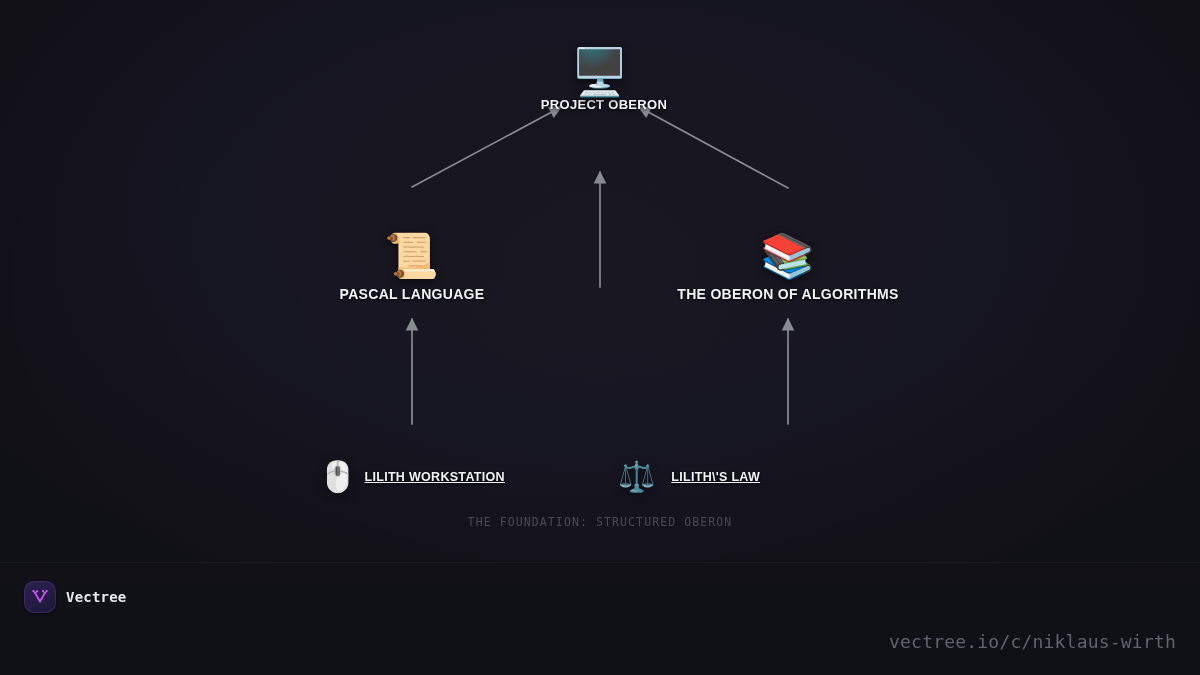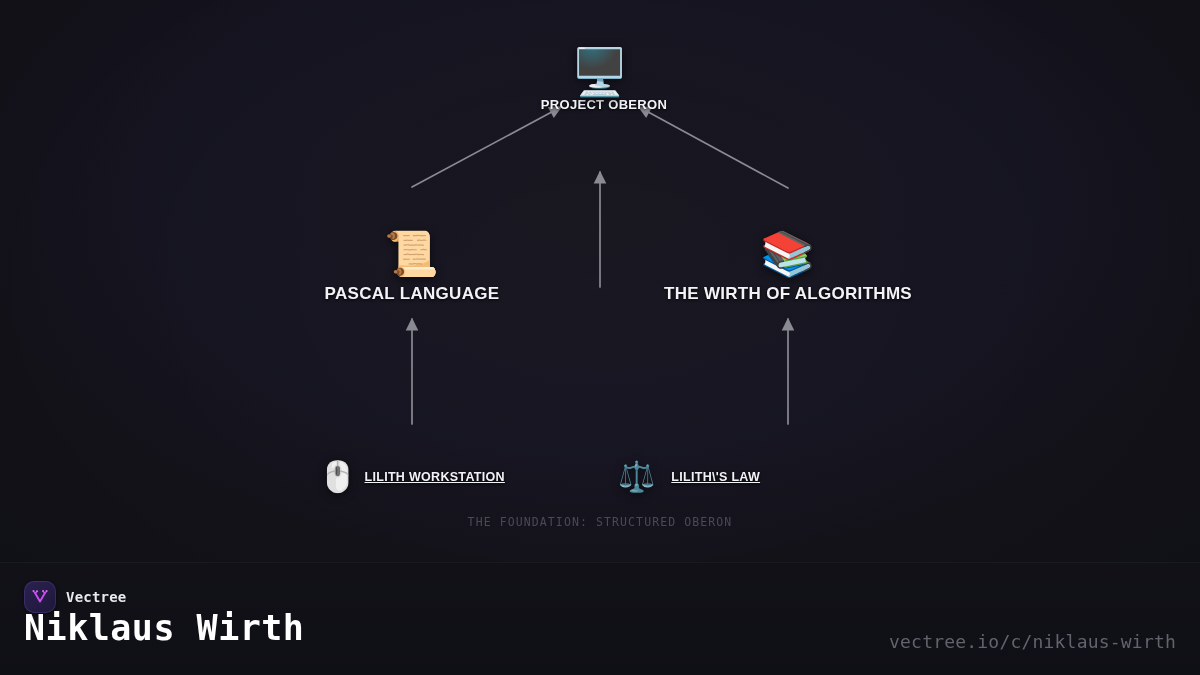--- a/index.html
+++ b/index.html
@@ -47,21 +47,21 @@
     letter-spacing:0.3px;
     white-space:nowrap;
     text-shadow:0 1px 3px rgba(0,0,0,0.9);
   }
 
   
   .tier-1 .node-emoji { font-size:46px; }
   .tier-1 .node-label { font-size:13px; margin-top:2px;padding-left:8px; }
 
   .tier-2 .node-emoji { font-size:44px; }
-  .tier-2 .node-label { font-size:17px; margin-top:8px; }
+  .tier-2 .node-label { font-size:14px; margin-top:8px; }
 
   .tier-3 .node-emoji { font-size:30px; }
   .tier-3 .node-label { font-size:12.5px;text-decoration:underline; }
 
   #caption {
     position:absolute;
     left:0; right:0;
     top:515px;
     text-align:center;
     font-family:"DejaVu Sans Mono", monospace;
@@ -145,21 +145,21 @@
       <span class="node-label">PROJECT OBERON</span>
     </div>
 
     <div class="node tier-2" style="left:412px; top:268px; transform:translate(-50%,-50%);">
       <span class="node-emoji">📜</span>
       <span class="node-label">PASCAL LANGUAGE</span>
     </div>
 
     <div class="node tier-2" style="left:788px; top:268px; transform:translate(-50%,-50%);">
       <span class="node-emoji">📚</span>
-      <span class="node-label">THE WIRTH OF ALGORITHMS</span>
+      <span class="node-label">THE OBERON OF ALGORITHMS</span>
     </div>
 
     <div class="node row tier-3" style="left:412px; top:477px; transform:translate(-50%,-50%);">
       <span class="node-emoji">🖱️</span>
       <span class="node-label">LILITH WORKSTATION</span>
     </div>
 
     <div class="node row tier-3" style="left:689px; top:477px; transform:translate(-50%,-50%); gap:16px;">
       <span class="node-emoji">⚖️</span>
       <span class="node-label">LILITH\'S LAW</span>
@@ -177,17 +177,16 @@
           <path d="M14.8 6.3 L13.2 4.4 M14.8 6.3 L16.5 4.4" stroke="#c94ff0" stroke-width="1.3" fill="none" stroke-linecap="round"></path>
           <circle cx="3.5" cy="4.0" r="1.05" fill="#d76bf5"></circle>
           <circle cx="7.0" cy="4.2" r="1.05" fill="#d76bf5"></circle>
           <circle cx="13.1" cy="4.1" r="1.05" fill="#d76bf5"></circle>
           <circle cx="16.6" cy="4.1" r="1.05" fill="#d76bf5"></circle>
         </svg>
       </span>
       <span class="brand-name">Vectree</span>
     </div>
 
-    <div id="page-title">Niklaus Wirth</div>
 
     <div id="footer-url">vectree.io/c/niklaus-wirth</div>
   </div>
 </div>
 
 </body></html>

